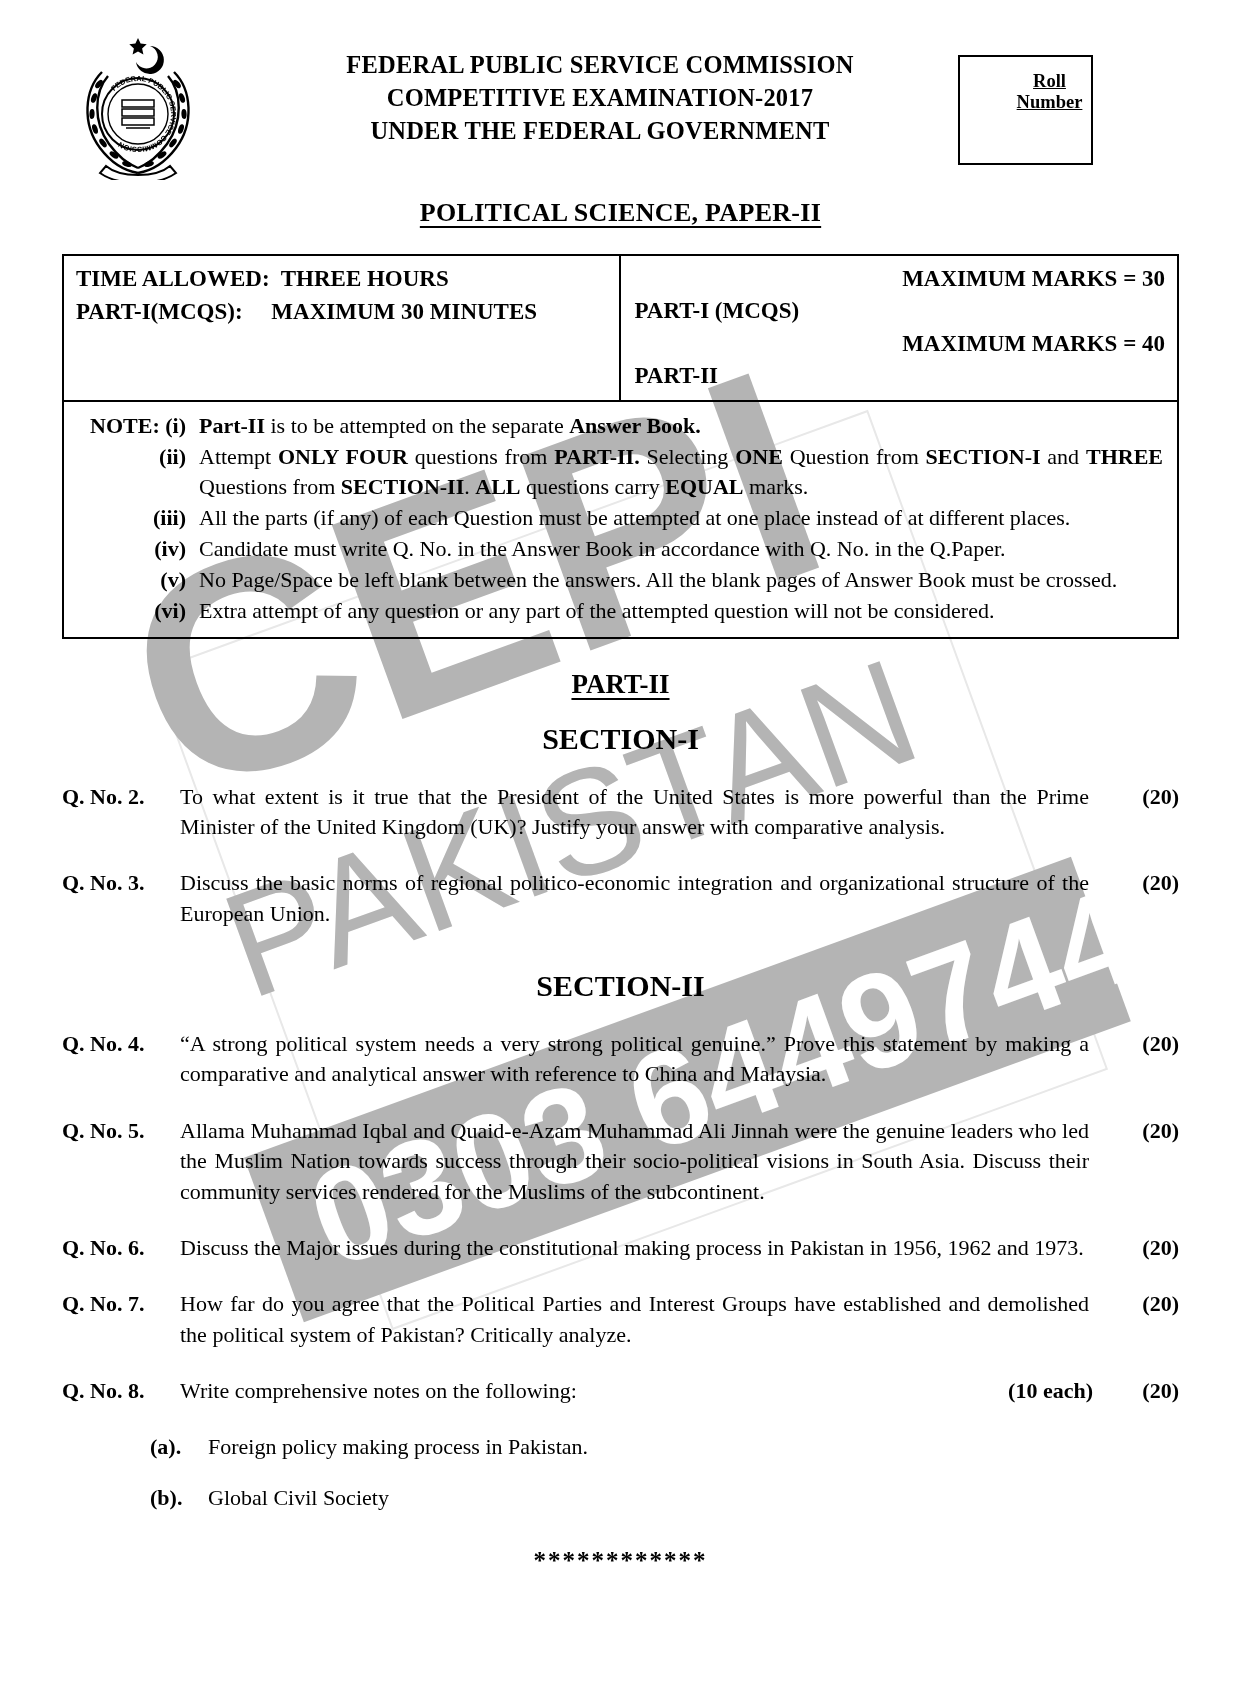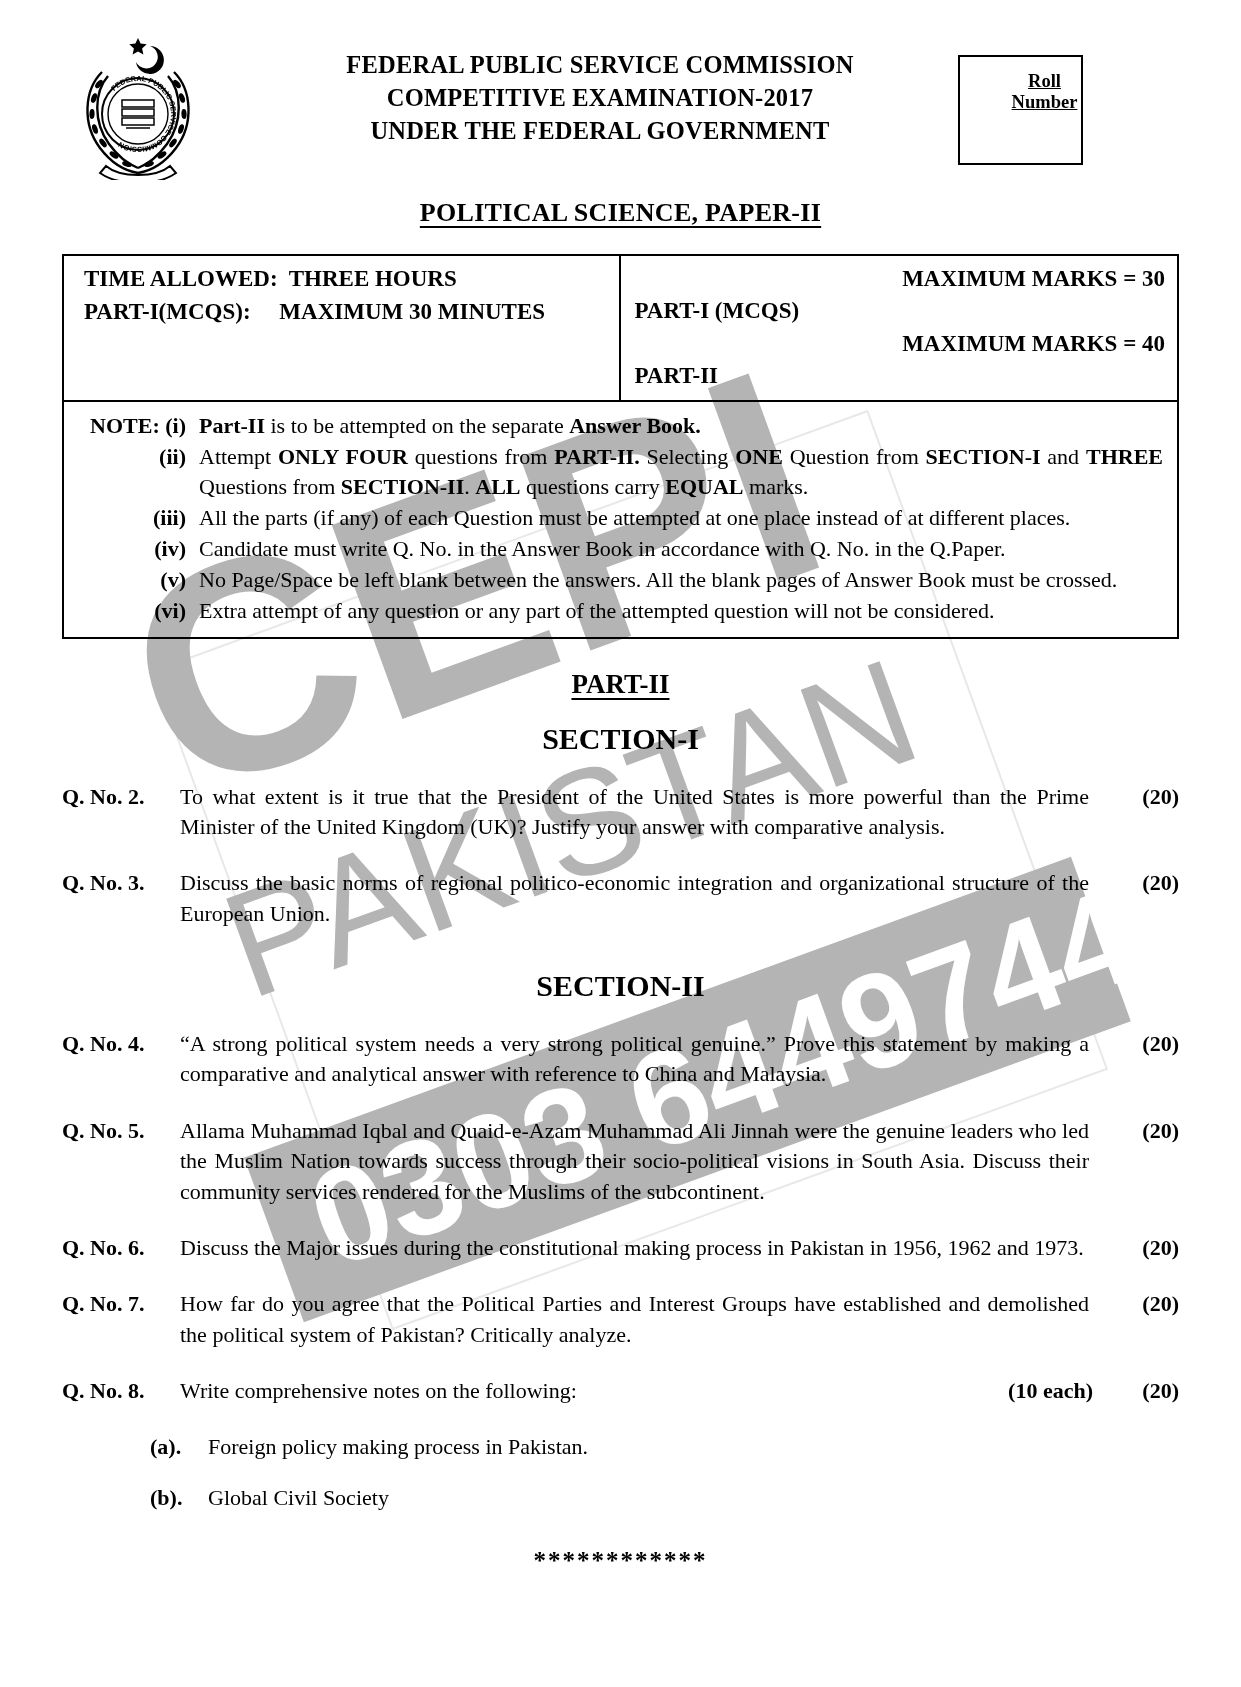--- a/index.html
+++ b/index.html
@@ -56,21 +56,21 @@
     text-align: center;
     font-weight: bold;
     font-size: 24.5px;
     line-height: 1.35;
     letter-spacing: 0.2px;
   }
   .roll-box {
     position: absolute;
     left: 958px;
     top: 55px;
-    width: 125px;
+    width: 135px;
     height: 110px;
     border: 2px solid #000;
     box-sizing: border-box;
     padding-left: 48px;
   }
   .roll-box .roll-label {
     display: block;
     text-align: center;
     font-weight: bold;
     font-size: 18.5px;
@@ -92,21 +92,21 @@
   .marks-table {
     margin: 26px 62px 0 62px;
     border: 2.5px solid #000;
     box-sizing: border-box;
     display: flex;
   }
   .marks-left {
     width: 50%;
     border-right: 2.5px solid #000;
     box-sizing: border-box;
-    padding: 7px 0 8px 20px;
+    padding: 7px 0 8px 12px;
   }
   .marks-right {
     width: 50%;
     box-sizing: border-box;
     padding: 7px 12px 8px 14px;
   }
   .marks-line {
     font-weight: bold;
     font-size: 23px;
     line-height: 1.42;

